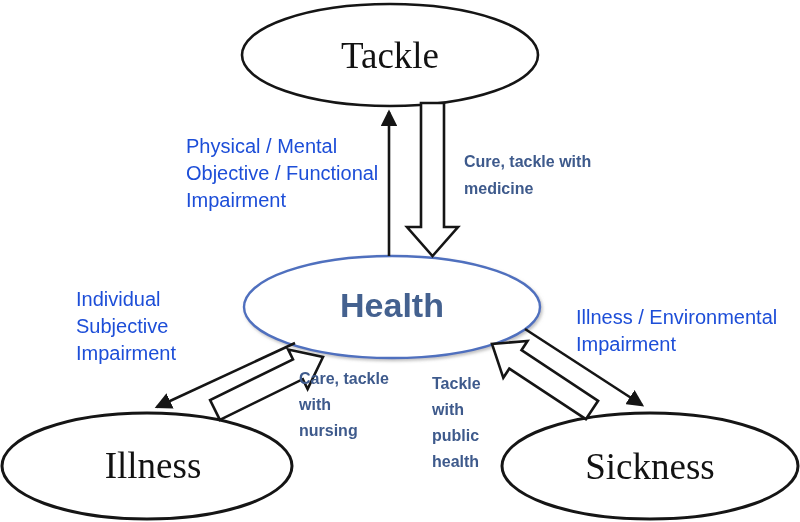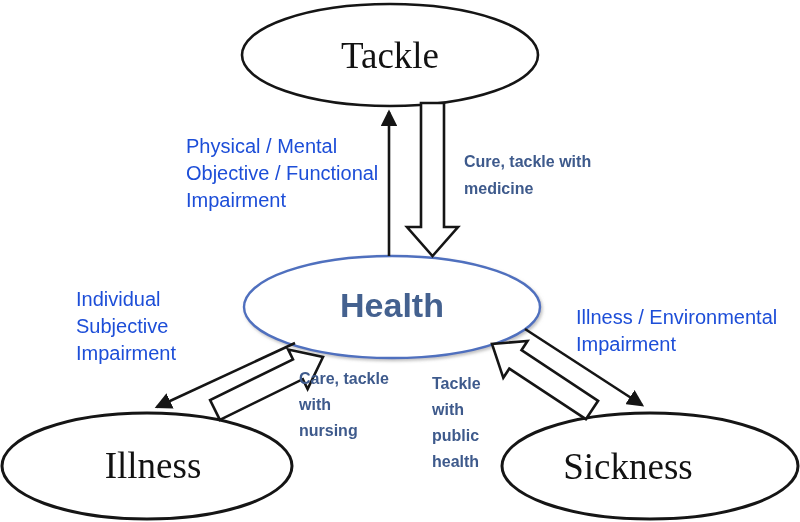--- a/index.html
+++ b/index.html
@@ -78,21 +78,21 @@
     <line x1="525" y1="329" x2="642" y2="405" stroke="#151515" stroke-width="2.6" marker-end="url(#arrow)"></line>
 
     <polygon points="421,103 444,103 444,227 458,227 432.5,256 407,227 421,227" fill="#ffffff" stroke="#151515" stroke-width="2.6" stroke-linejoin="miter"></polygon>
     <polygon points="219.9,419.9 302.8,379.2 307.6,389.1 323,357 288.2,349.6 293.0,359.4 210.1,400.1" fill="#ffffff" stroke="#151515" stroke-width="2.6" stroke-linejoin="miter"></polygon>
     <polygon points="598.1,400.8 521.5,350.2 527.5,341.0 492,344 503.3,377.8 509.3,368.6 585.9,419.2" fill="#ffffff" stroke="#151515" stroke-width="2.6" stroke-linejoin="miter"></polygon>
   </svg>
 
   <div class="node-label" style="left:390px; top:57px;">Tackle</div>
   <div class="health-label" style="left:392px; top:307px;">Health</div>
   <div class="node-label" style="left:147px; top:467px;margin-left:6px;">Illness</div>
-  <div class="node-label" style="left:628px; top:468px;text-align:center;">Sickness</div>
+  <div class="node-label" style="left:650px; top:468px;text-align:center;">Sickness</div>
 
   <div class="side-label" style="left:186px; top:133px;">Physical / Mental
 Objective / Functional
 Impairment</div>
   <div class="blue-label" style="left:464px; top:148px; line-height:27px;">Cure, tackle with
 medicine</div>
   <div class="side-label" style="left:76px; top:286px;">Individual
 Subjective
 Impairment</div>
   <div class="side-label" style="left:576px; top:304px;">Illness / Environmental

